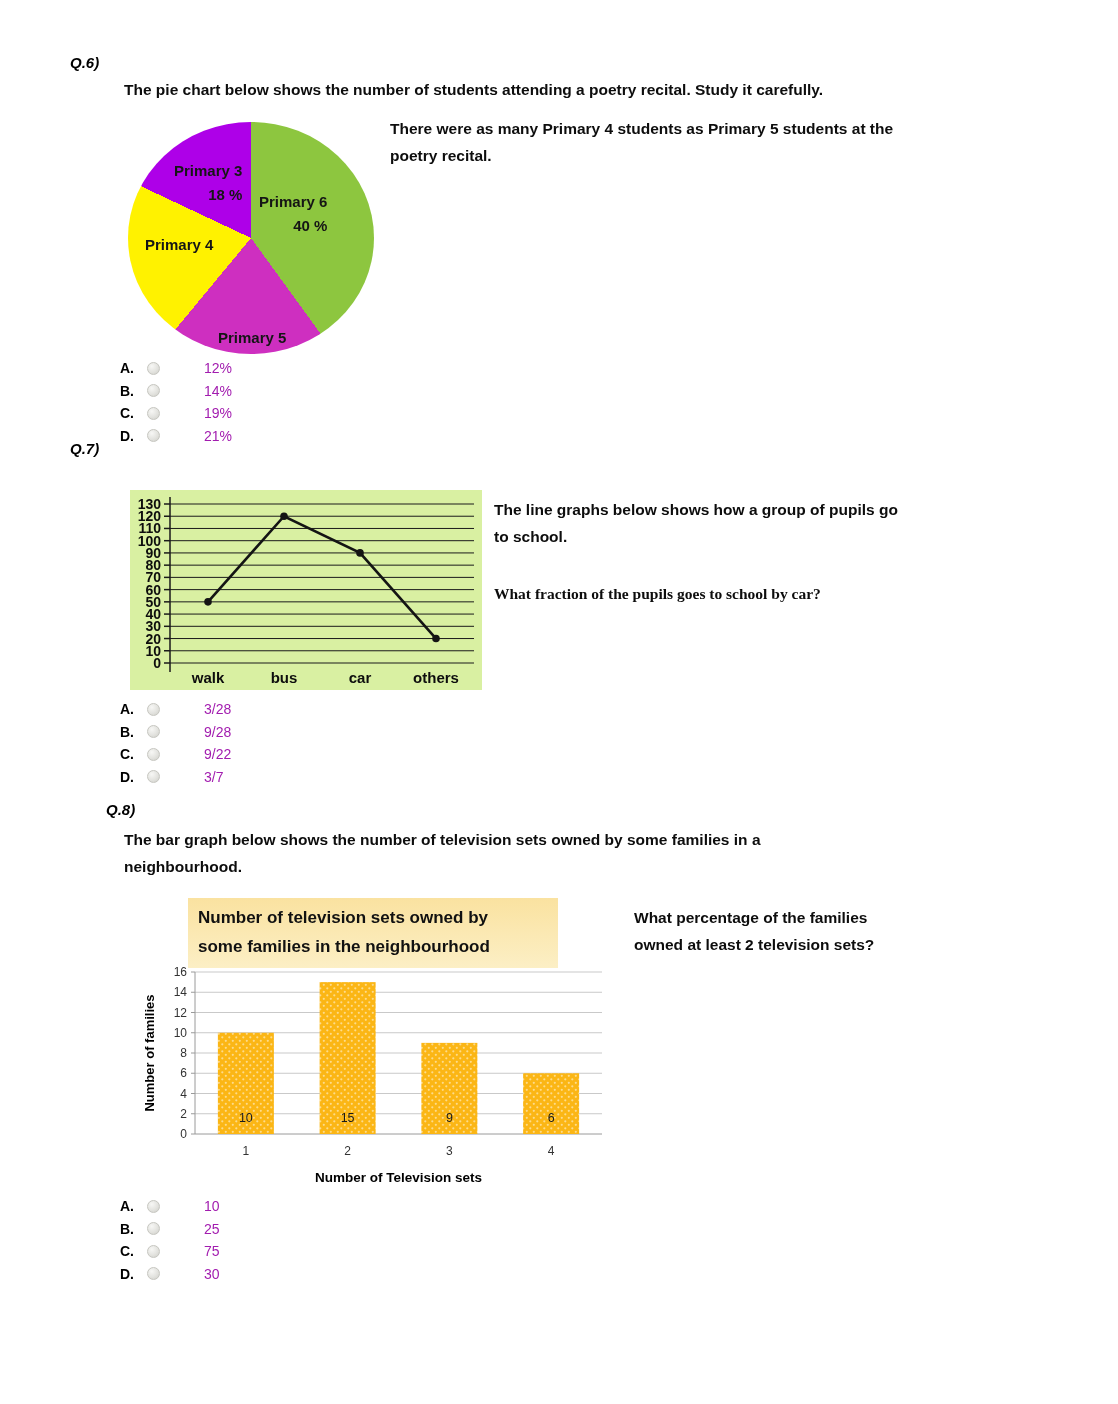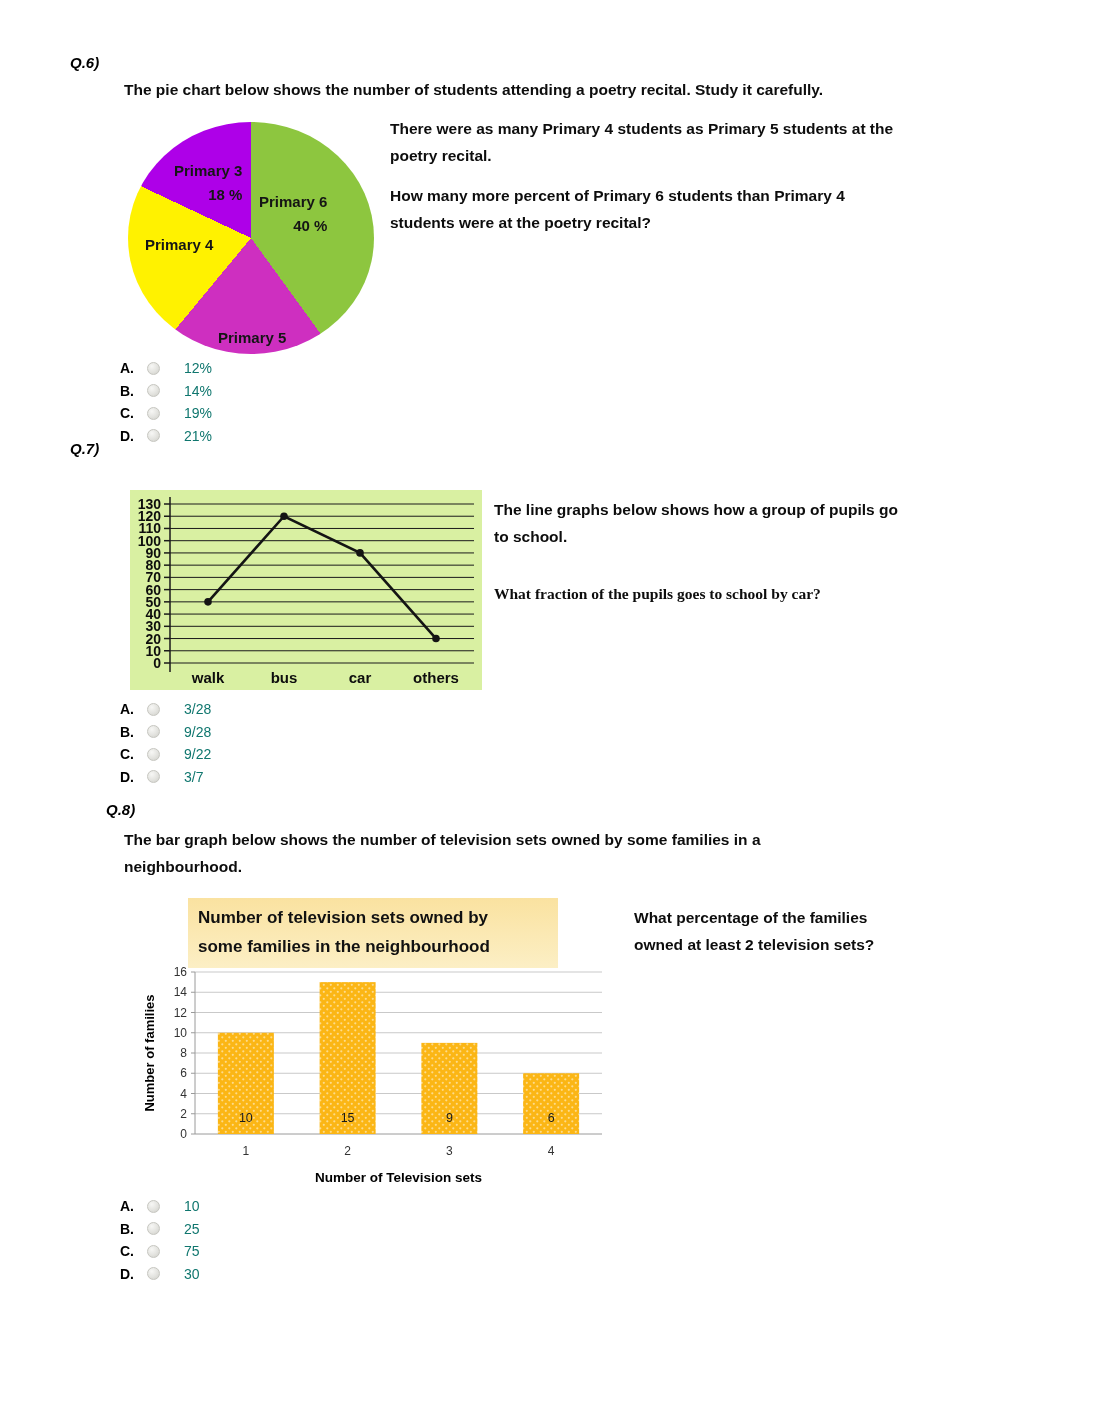--- a/index.html
+++ b/index.html
@@ -16,21 +16,21 @@
   .pie-label{position:absolute;font-size:15px;font-weight:bold;color:#151515;line-height:24px;white-space:nowrap;}
   .pie-label span{display:block;text-align:right;}
 
   
   .options{position:absolute;display:flex;flex-direction:column;gap:8.5px;}
   .opt-row{display:flex;align-items:center;height:14px;}
   .opt-letter{width:27px;font-size:14px;font-weight:bold;color:#000;}
   .opt-radio{width:13px;height:13px;border-radius:50%;
      background:radial-gradient(circle at 35% 30%, #f7f7f5, #e3e3df 55%, #cfcfc9);
      border:1px solid #c6c6c0;box-sizing:border-box;margin-left:0px;cursor:pointer;}
-  .opt-value{margin-left:24px;font-size:14px;color:#0f766e;}
+  .opt-value{margin-left:44px;font-size:14px;color:#a21caf;}
 
   
   .bar-title{position:absolute;background:linear-gradient(180deg,#FAE2A0 0%, #FCEFC5 100%);
      padding:5px 10px 7px 10px;font-size:17px;font-weight:bold;line-height:29px;}
   .bar-title span{display:block;}
 
   svg text{font-family:"Liberation Sans", sans-serif;}
 </style>
 </head>
 <body>
@@ -53,21 +53,20 @@
           <span>Primary 4</span>
         </div>
         <div class="pie-label" style="left: 46px; top: 37px;">
           <span>Primary 3</span>
           <span>18 %</span>
         </div>
       </div>
   </div>
 
   <div class="side-text" style="left:390px;top:115px;width:508px;">There were as many Primary 4 students as Primary 5 students at the poetry recital.</div>
-  <div class="side-text" style="left:390px;top:182px;width:500px;">How many more percent of Primary 6 students than Primary 4 students were at the poetry recital?</div>
 
   <div class="options" style="left:120px;top:361px;">
       <div class="opt-row">
         <div class="opt-letter">A.</div>
         <div class="opt-radio"></div>
         <div class="opt-value">12%</div>
       </div>
       <div class="opt-row">
         <div class="opt-letter">B.</div>
         <div class="opt-radio"></div>

